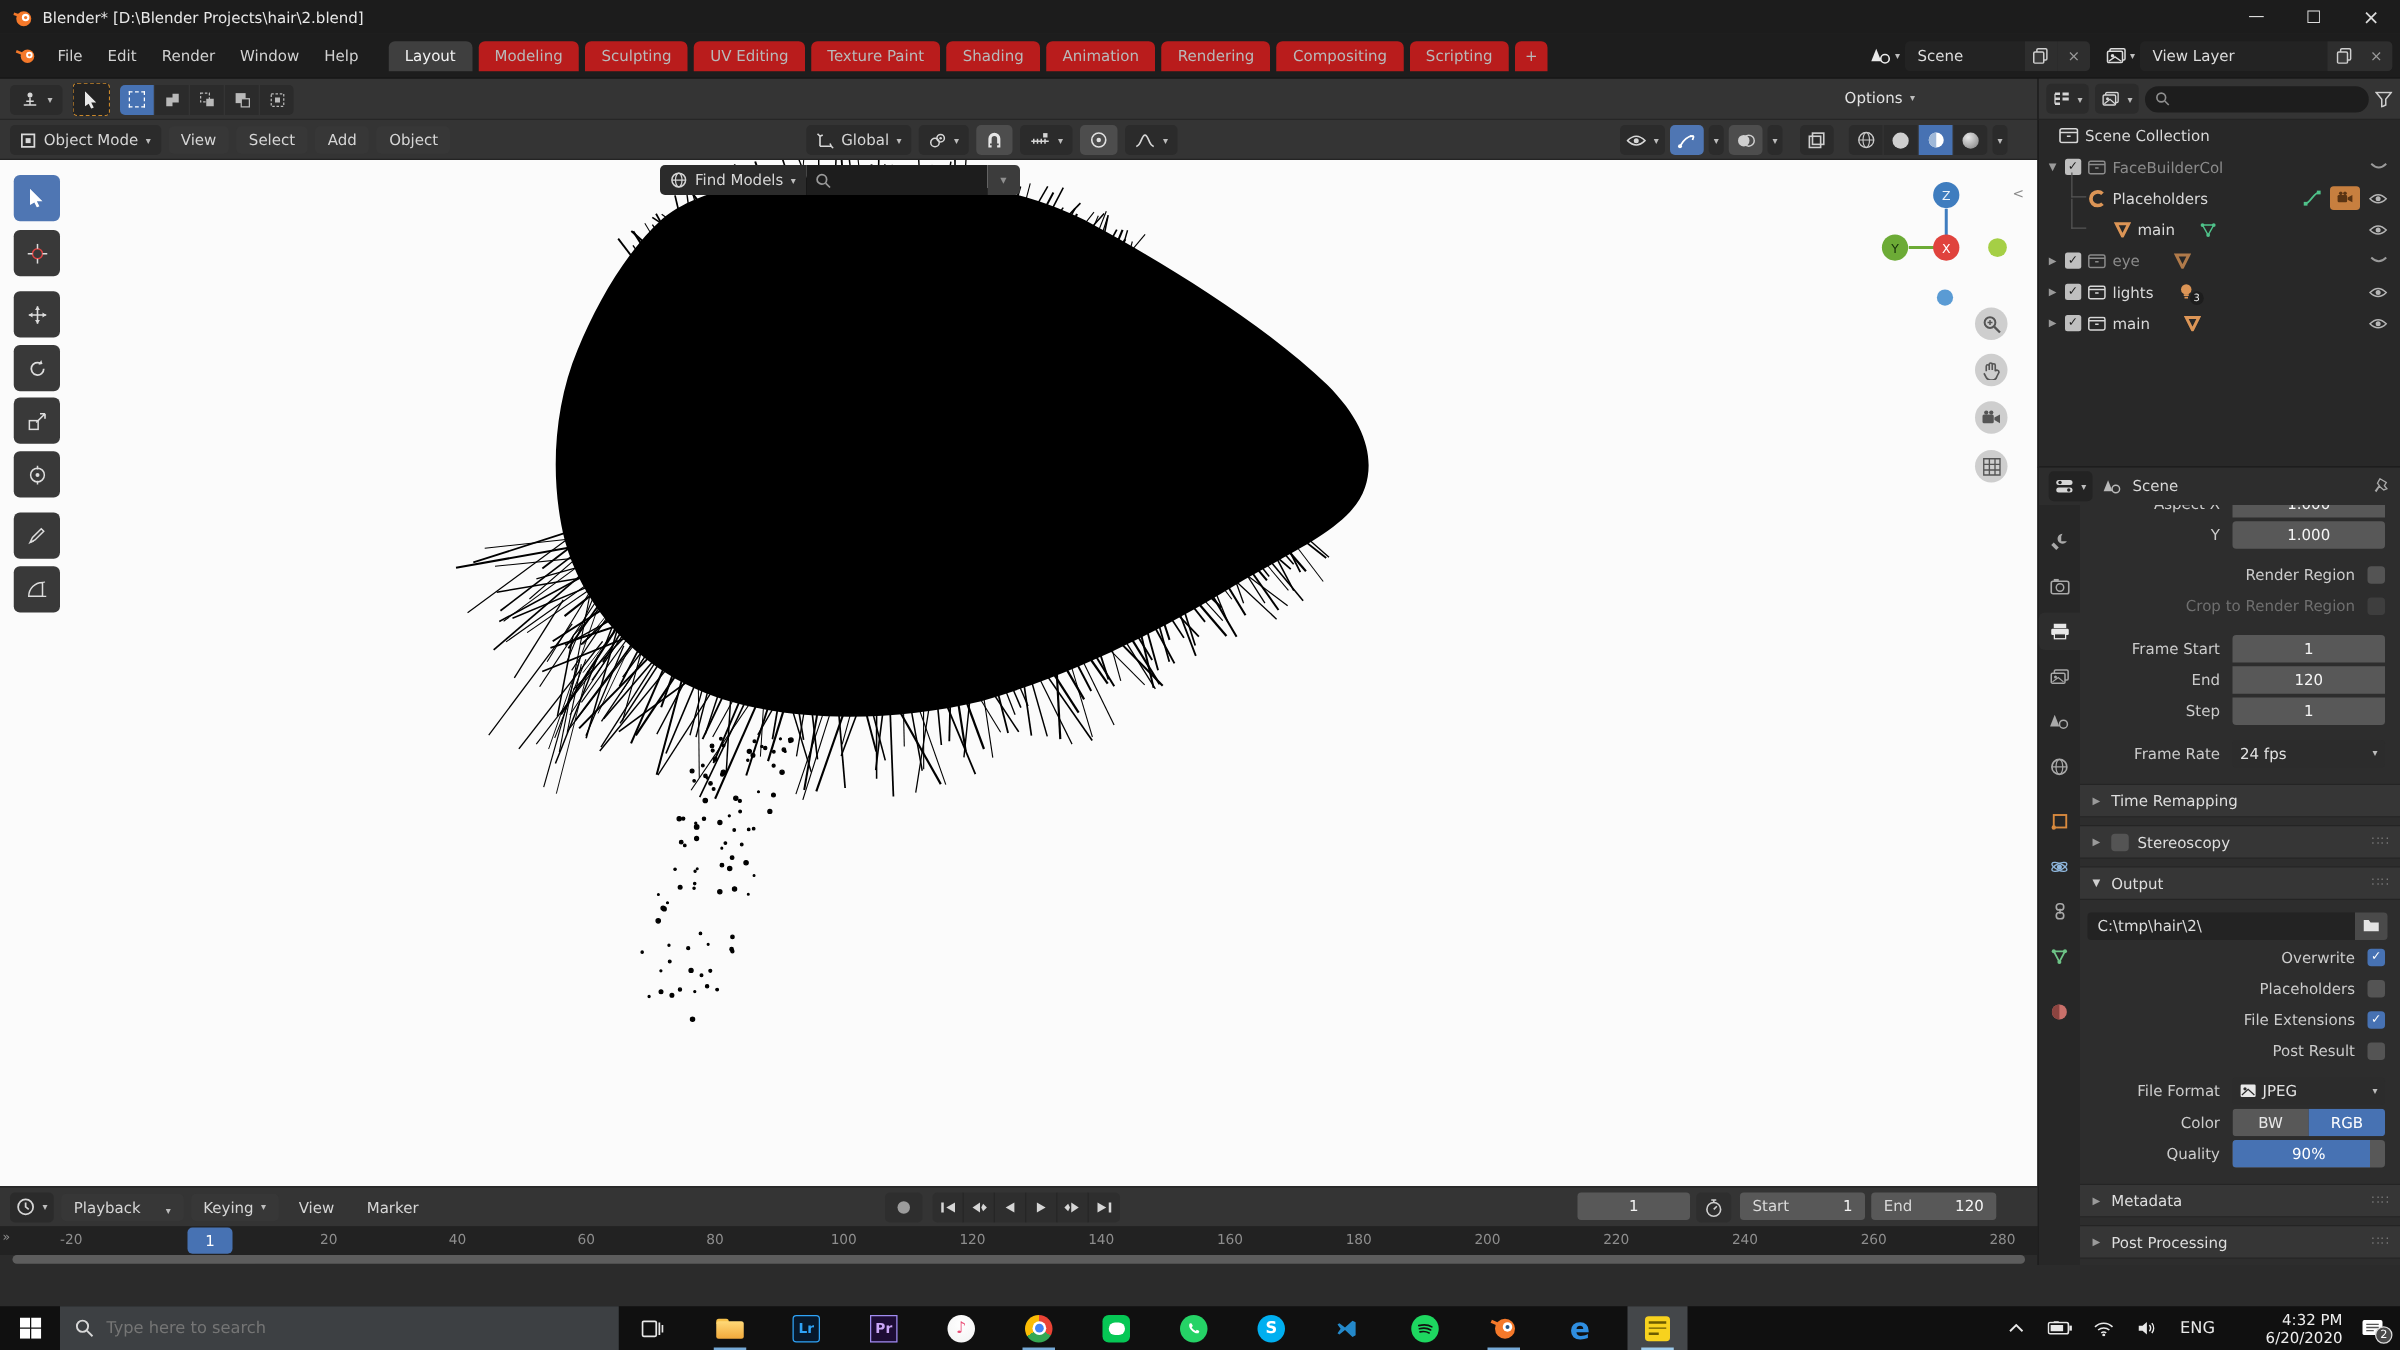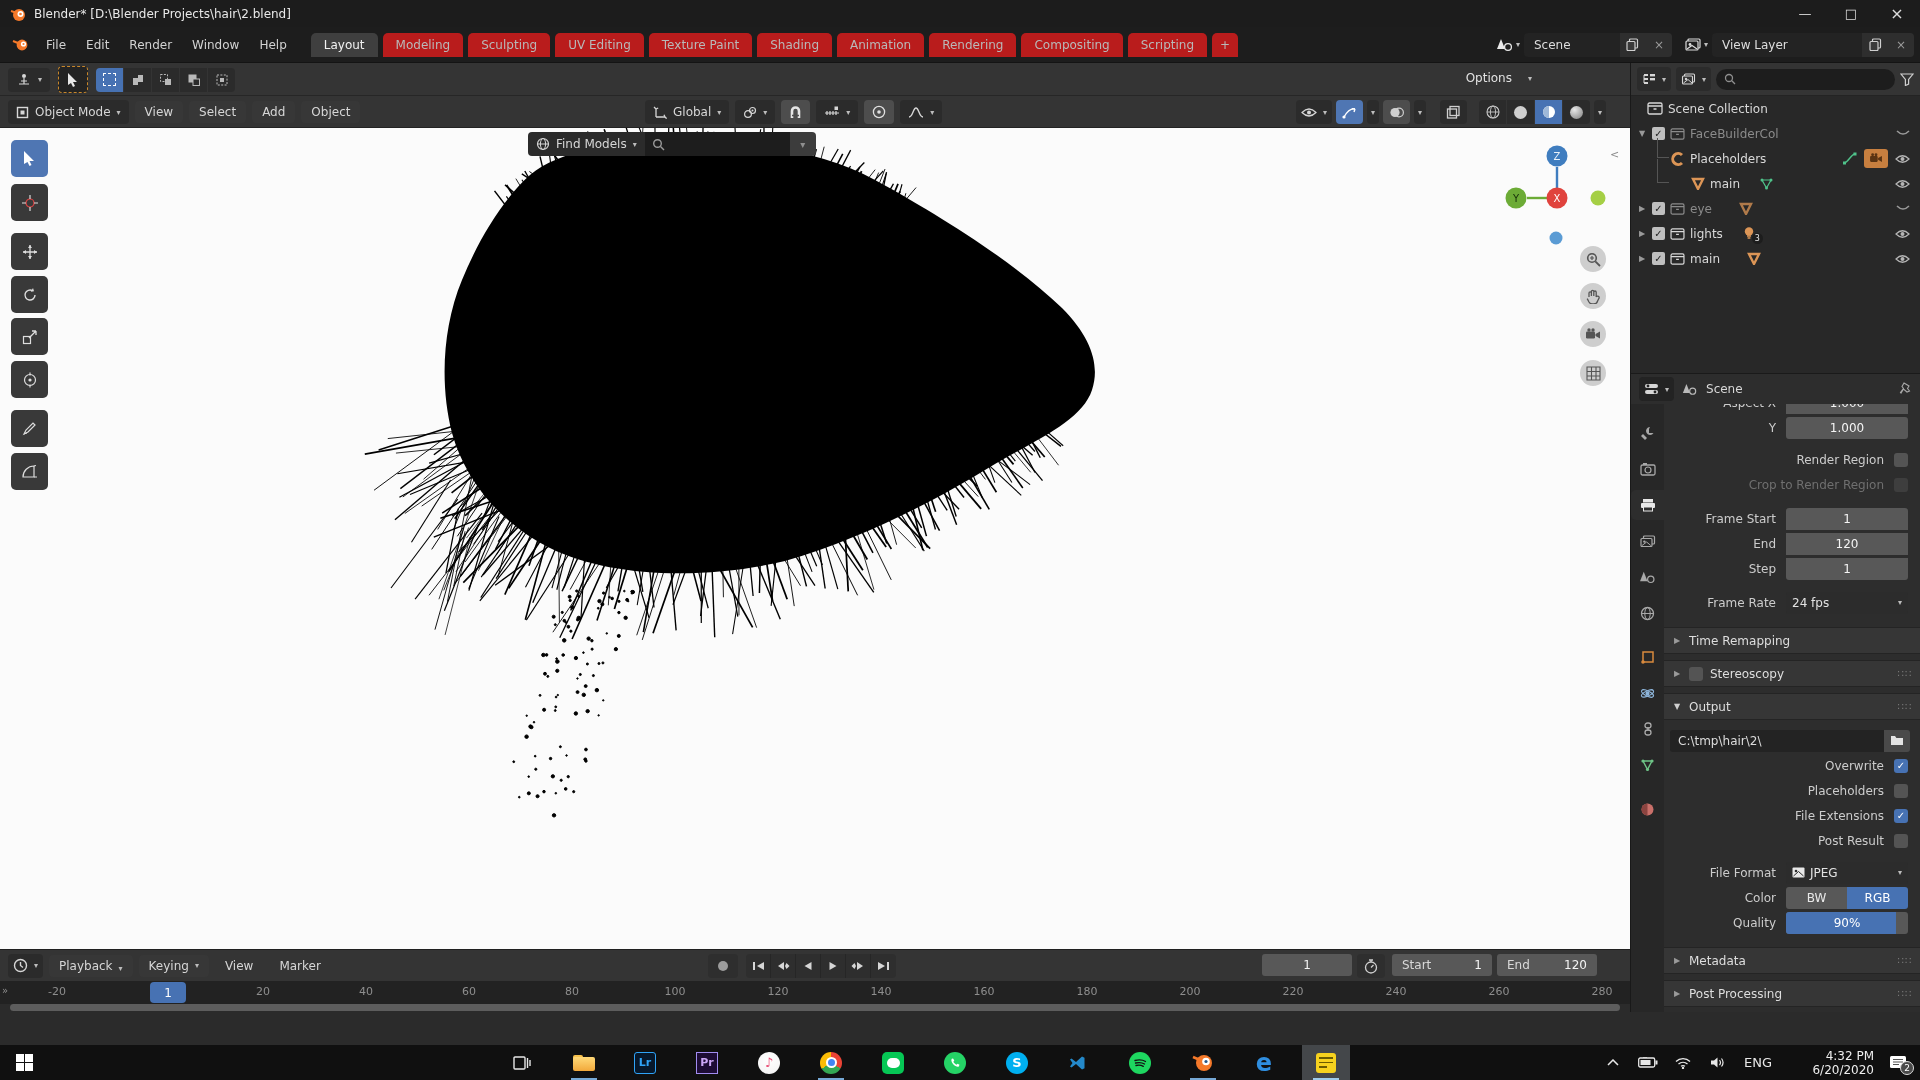--- a/index.html
+++ b/index.html
@@ -205,21 +205,21 @@
             </svg>
           </span>
         <span class="selmode">
             <svg width="14" height="14" viewBox="0 0 14 14">
               <rect x="2" y="2" width="10" height="10" fill="none" stroke="#b9b9b9" stroke-dasharray="2 1.4"></rect>
               <rect x="5" y="5" width="4" height="4" fill="#b9b9b9"></rect>
             </svg>
           </span>
       </div>
     </div>
-    <span class="hrow" style="position:absolute;right:88px;top:4px;gap:16px;padding:4px 10px">
+    <span class="hrow" style="position:absolute;right:88px;top:4px;gap:6px;padding:4px 10px">
       <span style="color:#e2e2e2">Options</span>
         <span class="chev">▾</span>
     </span>
   </div>
 
   <div class="abs vphead">
     <div class="hrow" style="height:32px;padding:0 8px;gap:6px">
       <span class="hbtn">
         <svg width="13" height="13" viewBox="0 0 13 13">
             <rect x="1.5" y="1.5" width="10" height="10" fill="none" stroke="#d8d8d8" stroke-width="1.4"></rect>
@@ -1200,21 +1200,21 @@
 
   <div class="abs tlhead">
     <div class="hrow" style="padding:0 8px;gap:6px">
       <span class="hbtn" style="padding:0 5px">
         <svg width="15" height="15" viewBox="0 0 15 15">
             <circle cx="7.5" cy="7.5" r="6" fill="none" stroke="#d6d6d6" stroke-width="1.4"></circle>
             <path d="M7.5 4 V7.5 L10 9.5" stroke="#d6d6d6" stroke-width="1.4" fill="none"></path>
           </svg>
         <span class="chev">▾</span>
       </span>
-      <span class="flatmenu" style="display:flex;gap:6px;align-items:flex-end">
+      <span class="flatmenu" style="display:flex;gap:20px;align-items:flex-end">
         <span>Playback</span>
           <span class="chev">▾</span>
       </span>
       <span class="flatmenu" style="display:flex;gap:6px;align-items:center">
         <span>Keying</span>
           <span class="chev">▾</span>
       </span>
       <span class="flatmenu" style="background:none">View</span>
       <span class="flatmenu" style="background:none">Marker</span>
     </div>
@@ -1298,20 +1298,29 @@
 
   <div class="abs taskbar">
     <div class="tbslot" style="left:0">
       <svg width="17" height="17" viewBox="0 0 17 17">
           <rect x="0" y="0" width="8" height="8" fill="#fff"></rect>
           <rect x="9" y="0" width="8" height="8" fill="#fff"></rect>
           <rect x="0" y="9" width="8" height="8" fill="#fff"></rect>
           <rect x="9" y="9" width="8" height="8" fill="#fff"></rect>
         </svg>
     </div>
+    <div class="abs" style="left:48px;top:0;width:447px;height:35px;background:#3d4043;display:flex;align-items:center;padding:0 12px;gap:10px">
+      <span>
+          <svg width="15" height="15" viewBox="0 0 15 15">
+            <circle cx="6" cy="6" r="4.5" fill="none" stroke="#d8d8d8" stroke-width="1.5"></circle>
+            <path d="M9.5 9.5 L14 14" stroke="#d8d8d8" stroke-width="1.5"></path>
+          </svg>
+        </span>
+      <input style="background: transparent; border: none; outline: none; color: rgb(214, 214, 214); font-family: &quot;DejaVu Sans&quot;, sans-serif; font-size: 13px; width: 380px;" placeholder="Type here to search">
+    </div>
     <div class="tbslot" style="left:498px">
       <svg width="18" height="16" viewBox="0 0 18 16">
           <rect x="1" y="2" width="11" height="12" rx="1" fill="none" stroke="#e8e8e8" stroke-width="1.4"></rect>
           <path d="M14.5 3 v10 M17 5 v6" stroke="#e8e8e8" stroke-width="1.4"></path>
         </svg>
     </div>
 
     <div class="tbslot" style="left:560px">
       <span style="position:relative;width:22px;height:16px">
         <span style="position:absolute;left:0;top:0;width:10px;height:4px;background:#f7c14c;border-radius:2px 2px 0 0"></span>

